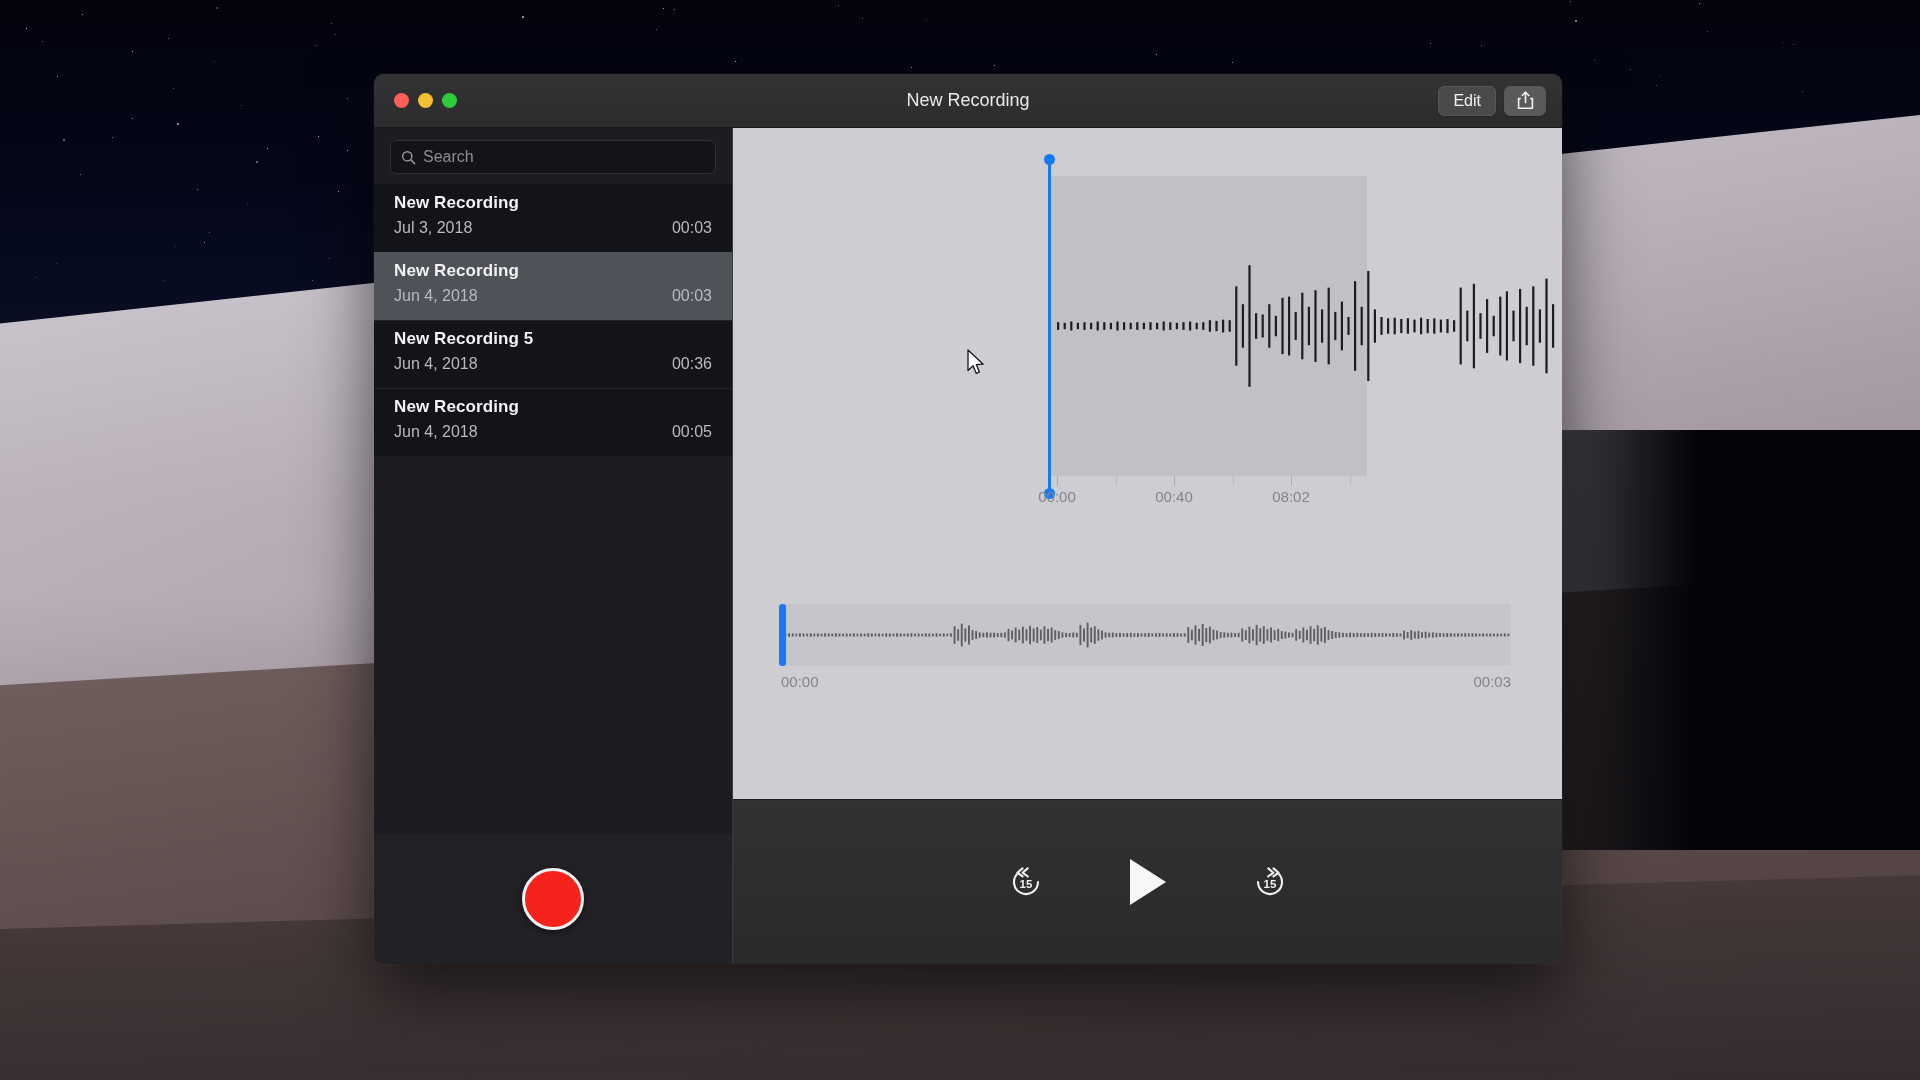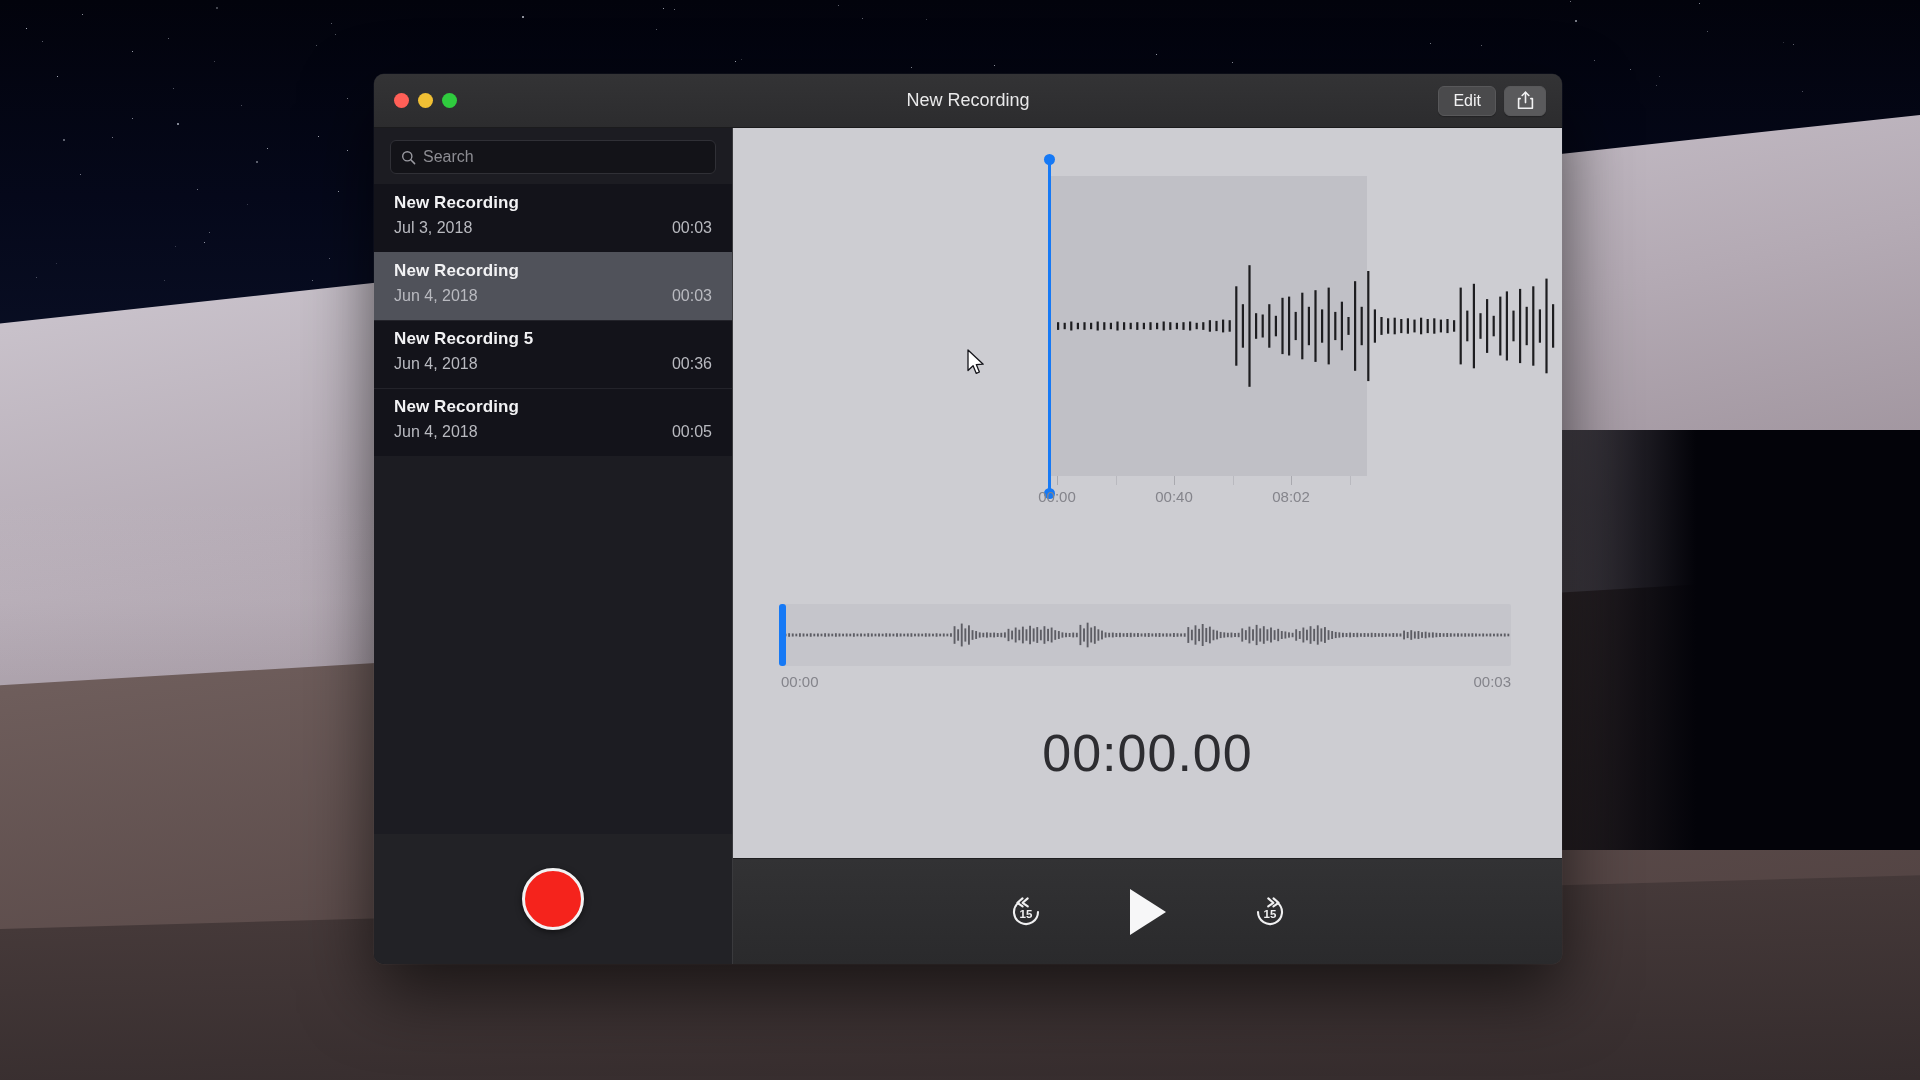--- a/index.html
+++ b/index.html
@@ -298,21 +298,21 @@
     position: absolute;
     left: 0; right: 0; top: 595px;
     text-align: center;
     font-size: 52px;
     color: #2d2d31;
     letter-spacing: 1px;
   }
 
   
   #transport {
-    height: 106px;
+    height: 165px;
     background: linear-gradient(180deg, #323234 0%, #2a2a2c 100%);
     border-top: 1px solid #1e1e20;
     display: flex;
     align-items: center;
     justify-content: center;
     gap: 82px;
   }
   .tp-btn { display: flex; align-items: center; justify-content: center; }
 
   
@@ -942,21 +942,20 @@
               <rect x="726.40" y="29.68" width="1.87" height="2.64" fill="#5d5d64"></rect>
             </svg>
           <div id="ov-playhead"></div>
         </div>
 
         <div id="overview-labels">
           <span>00:00</span>
           <span>00:03</span>
         </div>
 
-        <div id="timecode">00:00.00</div>
       </div>
 
       <div id="transport">
 
         <div class="tp-btn">
           <svg width="36" height="36" viewBox="0 0 36 36">
             <path d="M30 18 A12 12 0 1 1 10.5 8.7" stroke="#f0f0f1" stroke-width="2.1" fill="none" stroke-linecap="round"></path>
             <path d="M14.5 4.4 L9.4 8.8 L14.6 12.4" stroke="#f0f0f1" stroke-width="2.1" fill="none" stroke-linecap="round" stroke-linejoin="round"></path>
             <path d="M19.7 4.4 L14.6 8.8 L19.8 12.4" stroke="#f0f0f1" stroke-width="2.1" fill="none" stroke-linecap="round" stroke-linejoin="round"></path>
             <text x="18" y="24" font-family="Liberation Sans, sans-serif" font-size="11.5" font-weight="bold" fill="#f0f0f1" text-anchor="middle">15</text>

